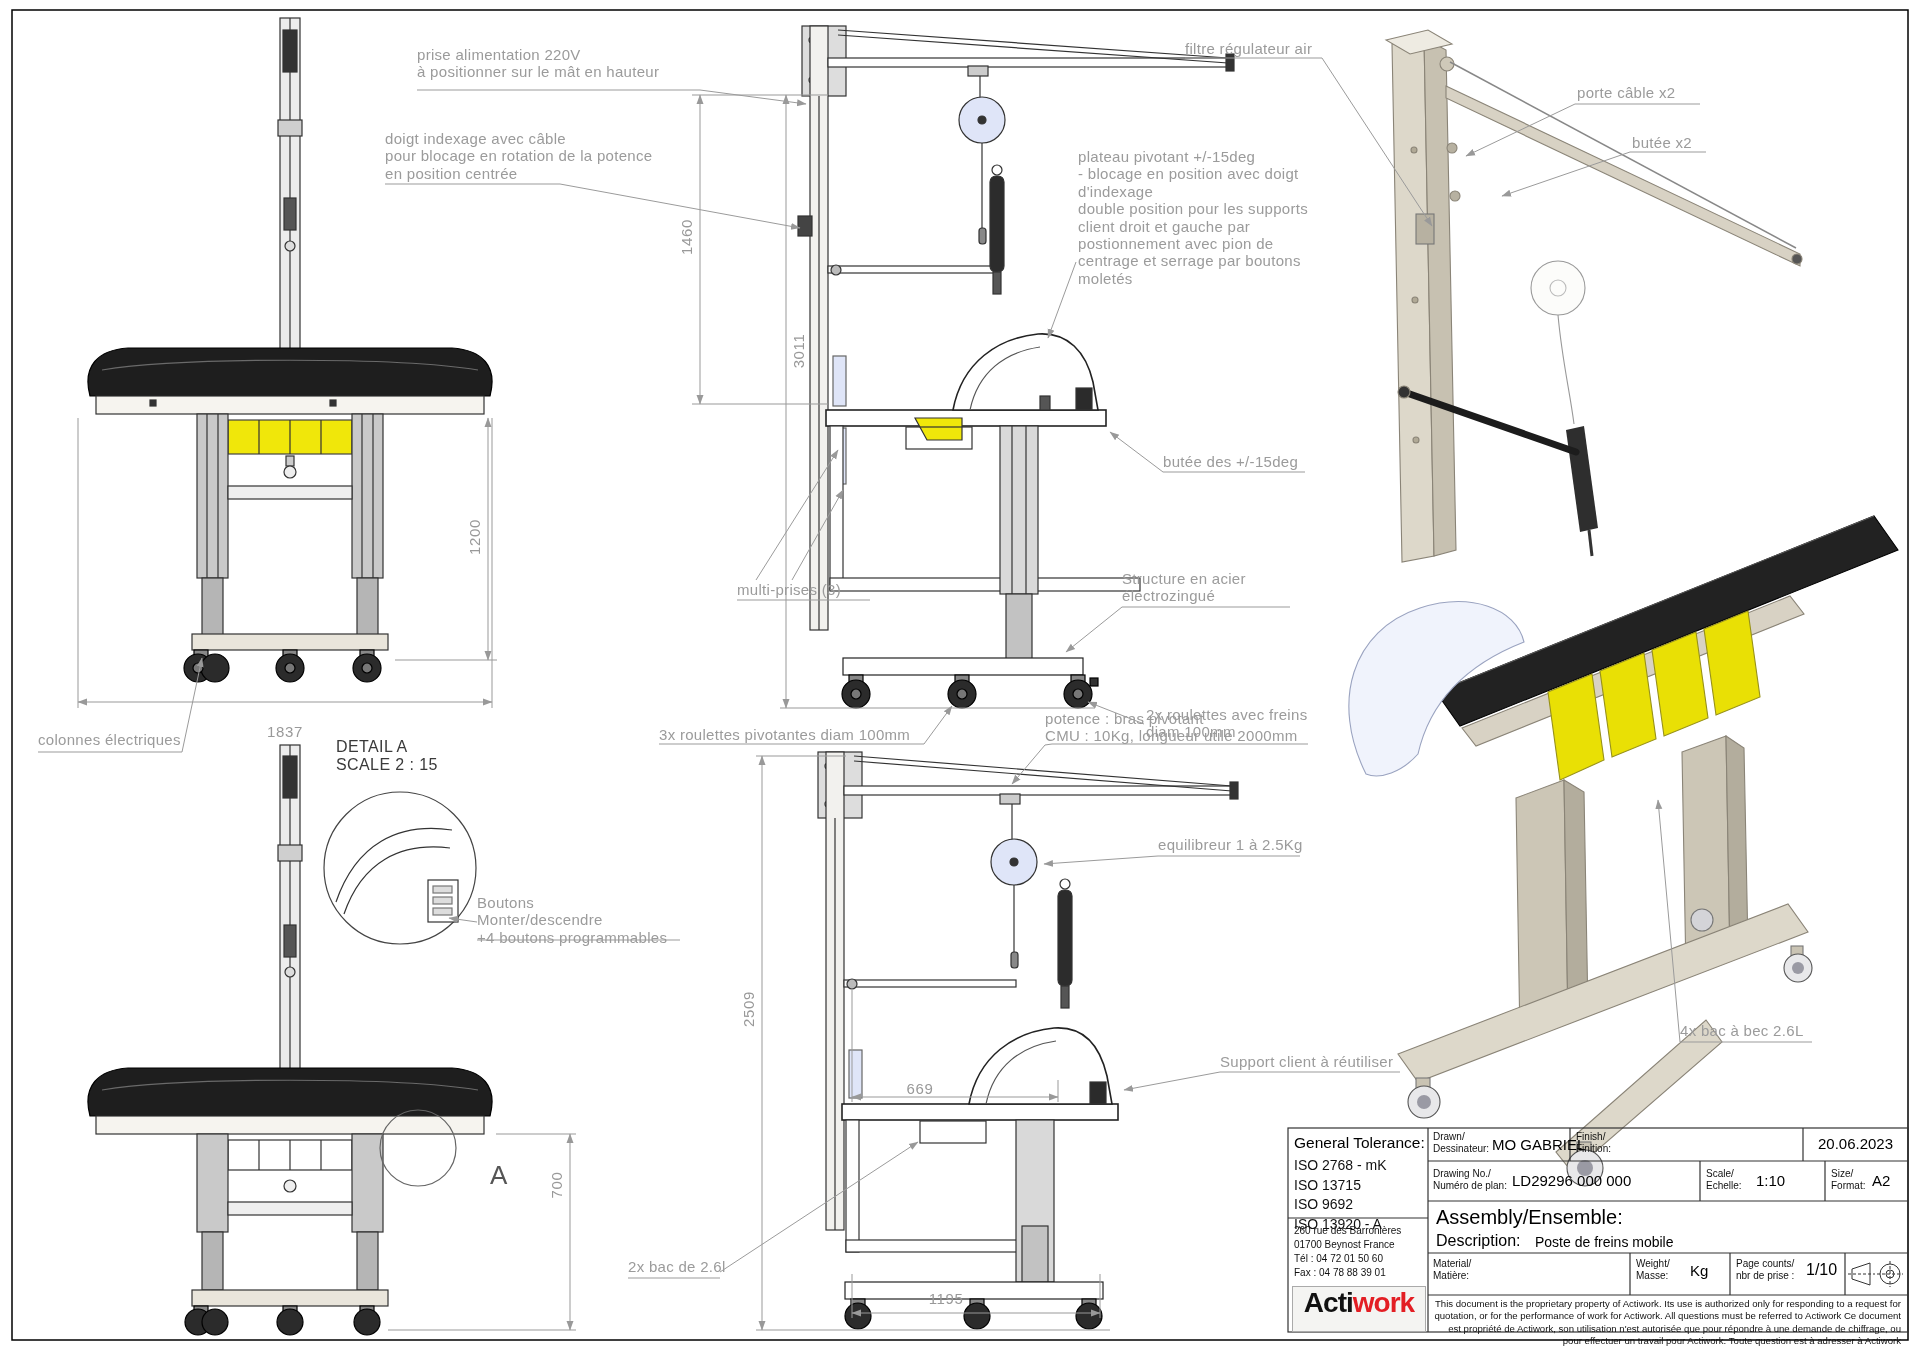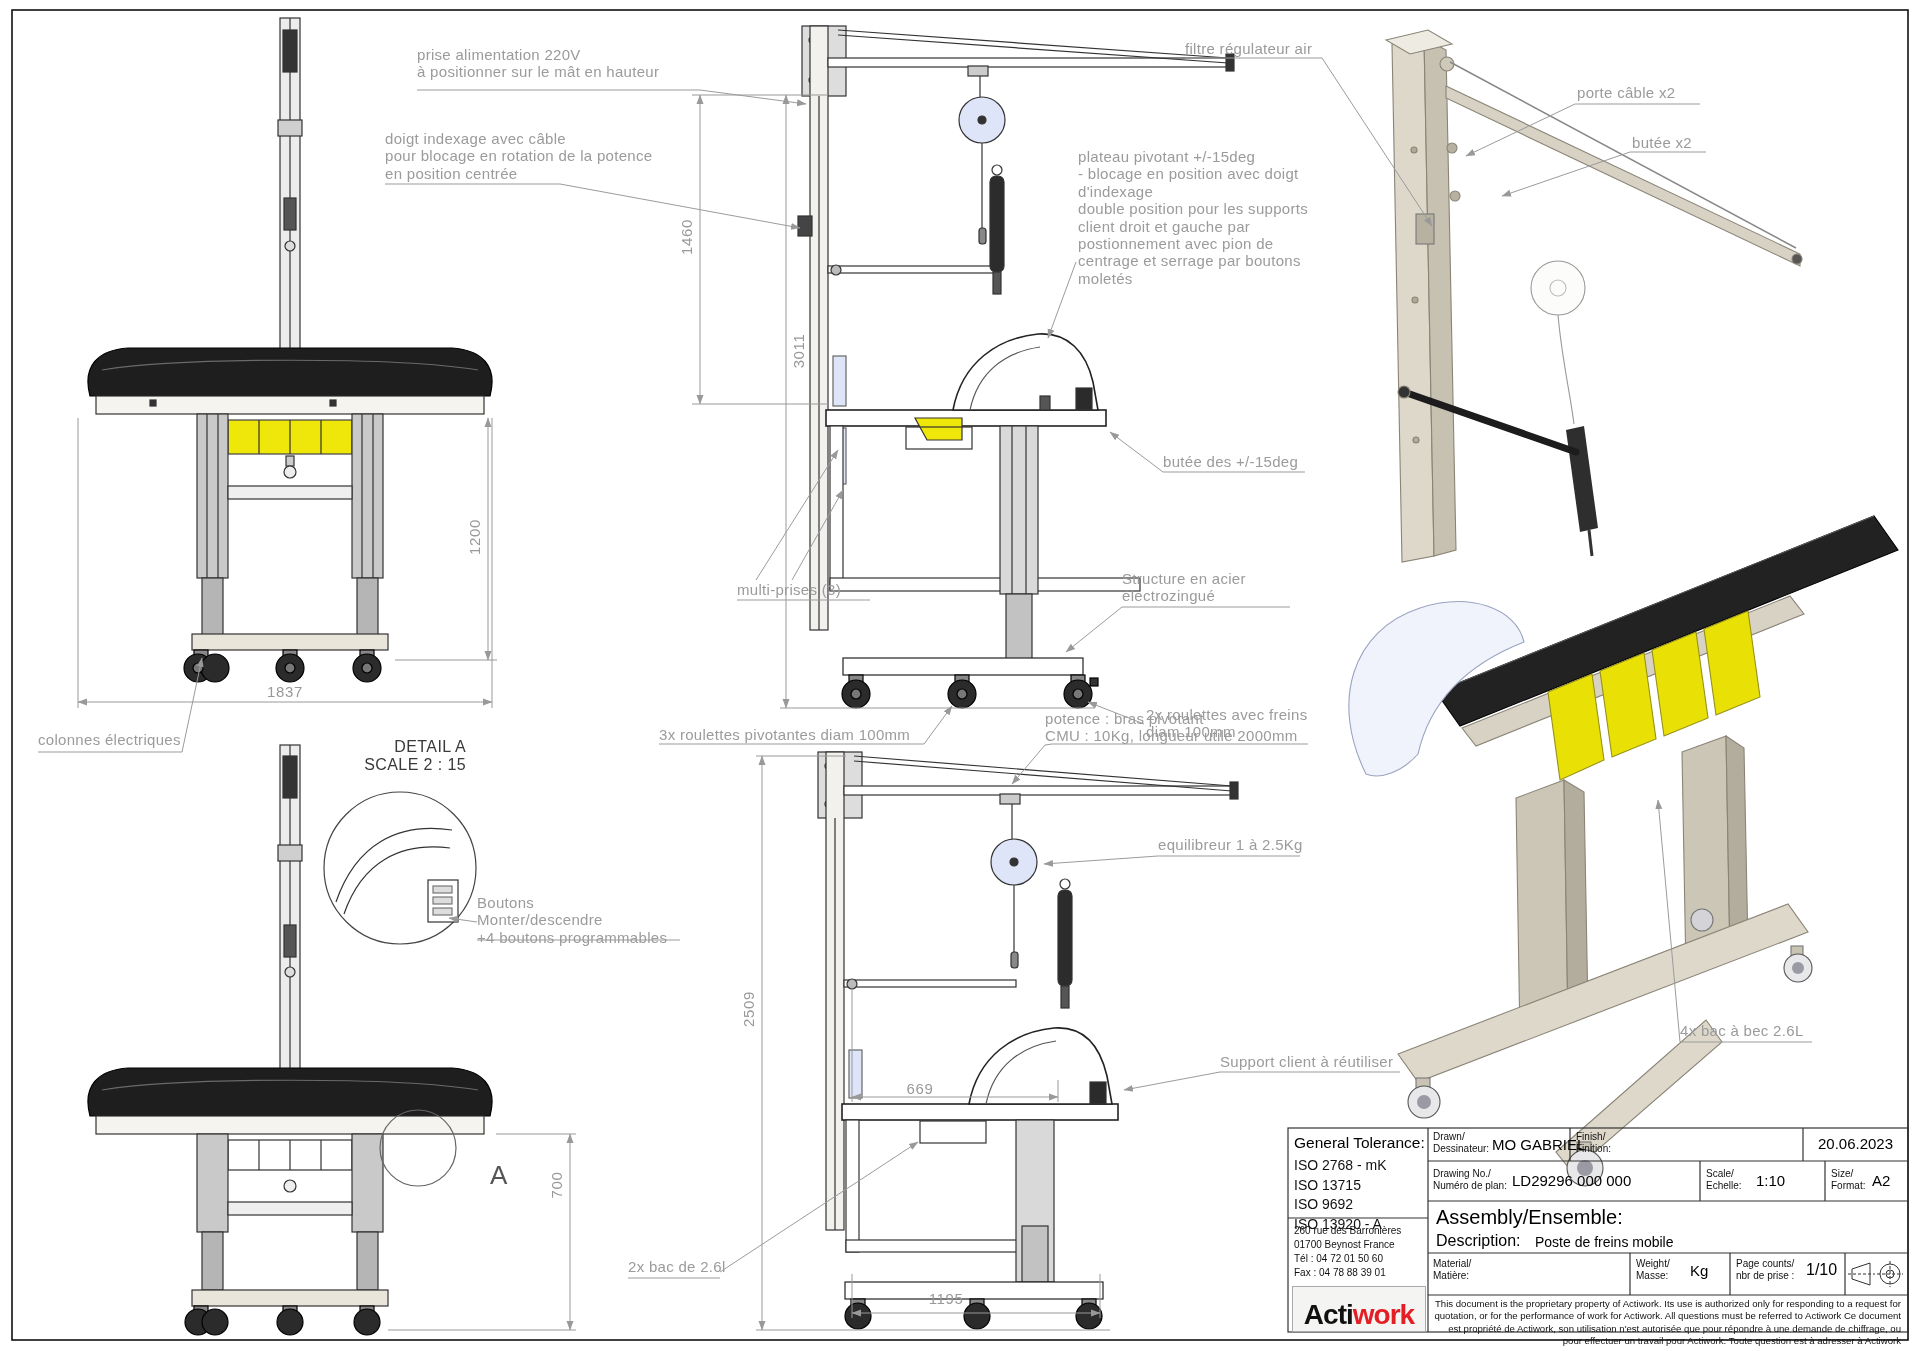--- a/index.html
+++ b/index.html
@@ -1,29 +1,29 @@
 <!DOCTYPE html>
 <html><head>
 <meta charset="utf-8">
 <style>
   html,body{margin:0;padding:0;background:#fff}
   body{width:1920px;height:1351px;position:relative;overflow:hidden;font-family:"Liberation Sans",sans-serif}
   svg{position:absolute;left:0;top:0}
   .ann{position:absolute;color:#9b9b9b;font-size:15px;line-height:1.16;letter-spacing:.3px;white-space:pre-line}
   .dim{position:absolute;color:#999;font-size:15px;letter-spacing:.6px;text-align:center;width:70px}
   .dimv{transform:rotate(-90deg);transform-origin:0 0;width:62px}
-  .detail-title{position:absolute;color:#3a3a3a;font-size:16px;letter-spacing:.4px;text-align:right;white-space:pre-line;width:130px}
+  .detail-title{position:absolute;color:#3a3a3a;font-size:16px;letter-spacing:.4px;text-align:left;white-space:pre-line;width:130px}
   .marker-a{position:absolute;color:#555;font-size:26px}
   .tb-label{position:absolute;font-size:10px;color:#111;line-height:1.2;white-space:pre-line}
   .tb-value{position:absolute;font-size:15px;color:#000}
   .gt-title{position:absolute;font-weight:normal;font-size:15.5px;color:#000}
   .gt-std{position:absolute;font-size:14px;line-height:1.4;color:#111;white-space:pre-line}
   .addr{position:absolute;font-size:10px;line-height:1.4;color:#111;white-space:pre-line}
   .legal{position:absolute;font-size:9.6px;line-height:1.3;color:#111;width:468px;text-align:right}
-  .logo-box{position:absolute;left:1292px;top:1286px;width:132px;height:44px;background:#f4f4f2;border:1px solid #aaa;display:flex;align-items:flex-end;justify-content:center;font-weight:bold;font-size:28px;letter-spacing:-1px}
+  .logo-box{position:absolute;left:1292px;top:1286px;width:132px;height:44px;background:#f4f4f2;border:1px solid #aaa;display:flex;align-items:flex-start;justify-content:center;font-weight:bold;font-size:28px;letter-spacing:-1px}
   .logo-a{color:#111}.logo-b{color:#e31e24}
 </style>
 </head>
 <body>
 
 <svg width="1920" height="1351" viewBox="0 0 1920 1351">
   <defs>
     <marker id="ar" viewBox="0 0 10 10" refX="9" refY="5" markerWidth="10" markerHeight="10" orient="auto-start-reverse">
       <path d="M0,1.5 L9.5,5 L0,8.5 Z" fill="#999"></path>
     </marker>
@@ -383,21 +383,21 @@
 <div class="ann" style="left:38px;top:731px">colonnes électriques</div>
 <div class="ann" style="left:477px;top:894px">Boutons
 Monter/descendre
 +4 boutons programmables</div>
 <div class="ann" style="left:628px;top:1258px">2x bac de 2.6l</div>
 <div class="ann" style="left:1680px;top:1022px">4x bac à bec 2.6L</div>
 <div class="detail-title" style="left:336px;top:738px">DETAIL A
 SCALE 2 : 15</div>
 <div class="marker-a" style="left:490px;top:1160px">A</div>
 
-<div class="dim" style="left:250px;top:683px">1837</div>
+<div class="dim" style="left:250px;top:723px">1837</div>
 <div class="dim dimv" style="left:466px;top:568px">1200</div>
 <div class="dim dimv" style="left:678px;top:268px">1460</div>
 <div class="dim dimv" style="left:790px;top:382px">3011</div>
 <div class="dim dimv" style="left:740px;top:1040px">2509</div>
 <div class="dim dimv" style="left:548px;top:1216px">700</div>
 <div class="dim" style="left:885px;top:1080px">669</div>
 <div class="dim" style="left:911px;top:1290px">1195</div>
 
 <div class="gt-title" style="left:1294px;top:1134px">General Tolerance:</div>
 <div class="gt-std" style="left:1294px;top:1156px">ISO 2768 - mK

